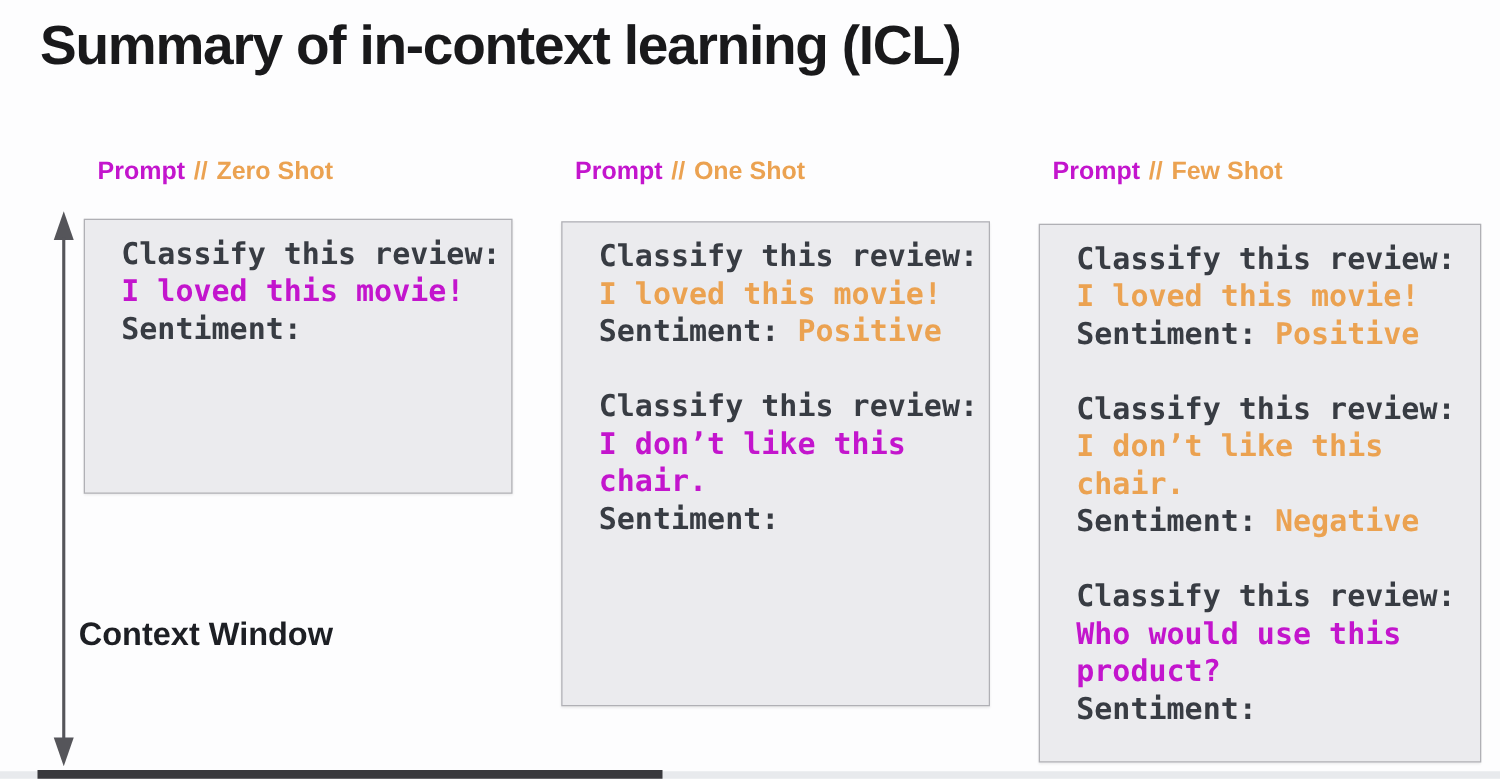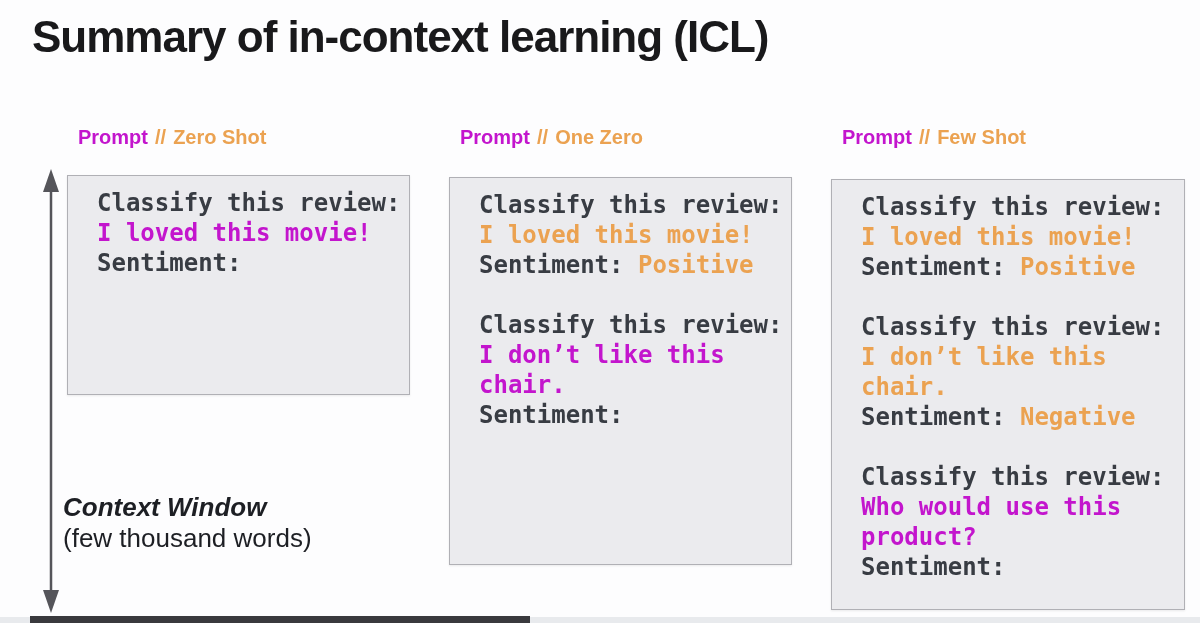--- a/index.html
+++ b/index.html
@@ -32,21 +32,21 @@
   .cb2{left:449px;top:177px;width:343px;height:388px}
   .cb3{left:831px;top:179px;width:354px;height:431px}
   .c-dark{color:var(--dark)}
   .c-magenta{color:var(--magenta)}
   .c-orange{color:var(--orange)}
   .context-arrow{position:absolute;left:38px;top:168px;}
   .context-window{
     position:absolute;left:63px;top:492px;color:#1d1f24;
     font-size:26px;line-height:31px;white-space:nowrap;
   }
-  .context-window .cw-label{font-weight:700;font-style:italic;}
+  .context-window .cw-label{font-weight:700;}
   .progress-track{
     position:absolute;left:0;bottom:0;width:1200px;height:6px;
     background:var(--progress-track);
   }
   .progress-fill{
     position:absolute;left:30px;bottom:0;width:500px;height:7px;
     background:var(--progress-played);
   }
 </style>
 </head>
@@ -55,37 +55,36 @@
 <div class="slide-title">Summary of in-context learning (ICL)</div>
 
 <div class="panel-header ph1">
   <span class="prompt-label">Prompt</span>
   <span class="sep">//</span>
   <span class="shot-label">Zero Shot</span>
 </div>
 <div class="panel-header ph2">
   <span class="prompt-label">Prompt</span>
   <span class="sep">//</span>
-  <span class="shot-label">One Zero</span>
+  <span class="shot-label">One Shot</span>
 </div>
 <div class="panel-header ph3">
   <span class="prompt-label">Prompt</span>
   <span class="sep">//</span>
   <span class="shot-label">Few Shot</span>
 </div>
 
 <div class="codebox cb1"><div class="code-line"><span class="c-dark">Classify this review:</span></div><div class="code-line"><span class="c-magenta">I loved this movie!</span></div><div class="code-line"><span class="c-dark">Sentiment:</span></div></div>
 <div class="codebox cb2"><div class="code-line"><span class="c-dark">Classify this review:</span></div><div class="code-line"><span class="c-orange">I loved this movie!</span></div><div class="code-line"><span class="c-dark">Sentiment: </span><span class="c-orange">Positive</span></div><div class="code-line">&nbsp;</div><div class="code-line"><span class="c-dark">Classify this review:</span></div><div class="code-line"><span class="c-magenta">I don’t like this</span></div><div class="code-line"><span class="c-magenta">chair.</span></div><div class="code-line"><span class="c-dark">Sentiment:</span></div></div>
 <div class="codebox cb3"><div class="code-line"><span class="c-dark">Classify this review:</span></div><div class="code-line"><span class="c-orange">I loved this movie!</span></div><div class="code-line"><span class="c-dark">Sentiment: </span><span class="c-orange">Positive</span></div><div class="code-line">&nbsp;</div><div class="code-line"><span class="c-dark">Classify this review:</span></div><div class="code-line"><span class="c-orange">I don’t like this</span></div><div class="code-line"><span class="c-orange">chair.</span></div><div class="code-line"><span class="c-dark">Sentiment: </span><span class="c-orange">Negative</span></div><div class="code-line">&nbsp;</div><div class="code-line"><span class="c-dark">Classify this review:</span></div><div class="code-line"><span class="c-magenta">Who would use this</span></div><div class="code-line"><span class="c-magenta">product?</span></div><div class="code-line"><span class="c-dark">Sentiment:</span></div></div>
 
 <svg class="context-arrow" width="26" height="446" viewBox="0 0 26 446">
   <polygon points="13,1 5,24 21,24" fill="#55555a"></polygon>
   <line x1="13" y1="22" x2="13" y2="424" stroke="#55555a" stroke-width="2.5"></line>
   <polygon points="13,445 5,422 21,422" fill="#55555a"></polygon>
 </svg>
 
 <div class="context-window">
   <div class="cw-label">Context Window</div>
-  <div class="cw-sub">(few thousand words)</div>
 </div>
 
 <div class="progress-track"></div>
 <div class="progress-fill"></div>
 
 </body></html>

